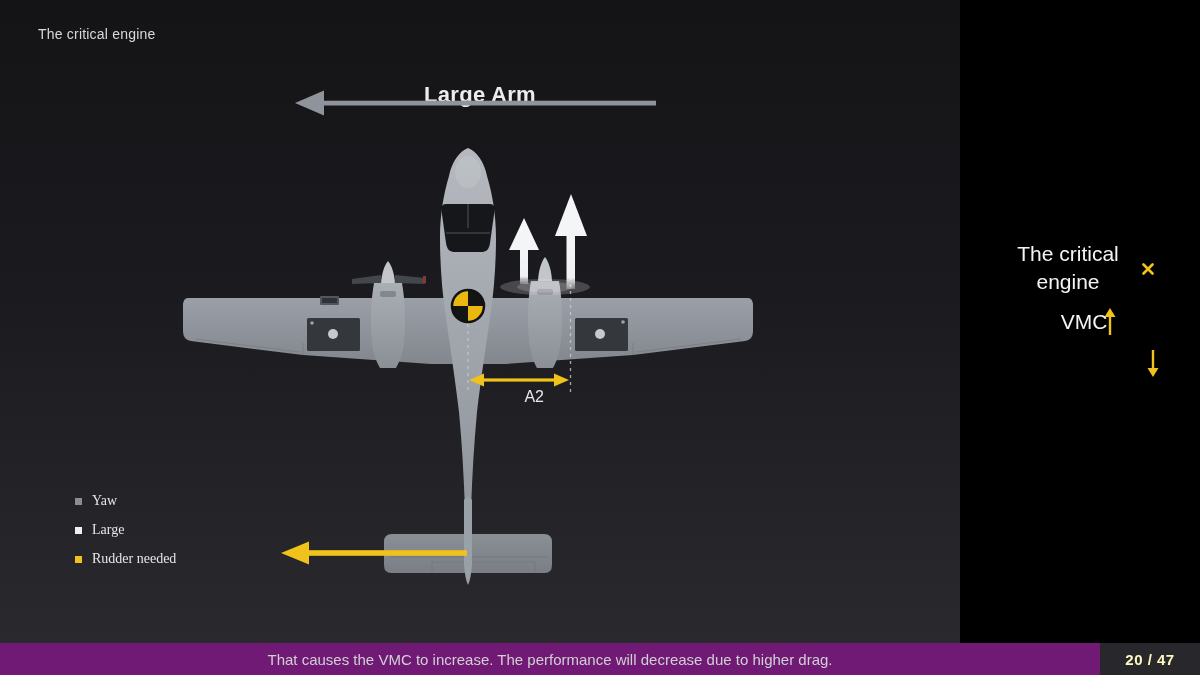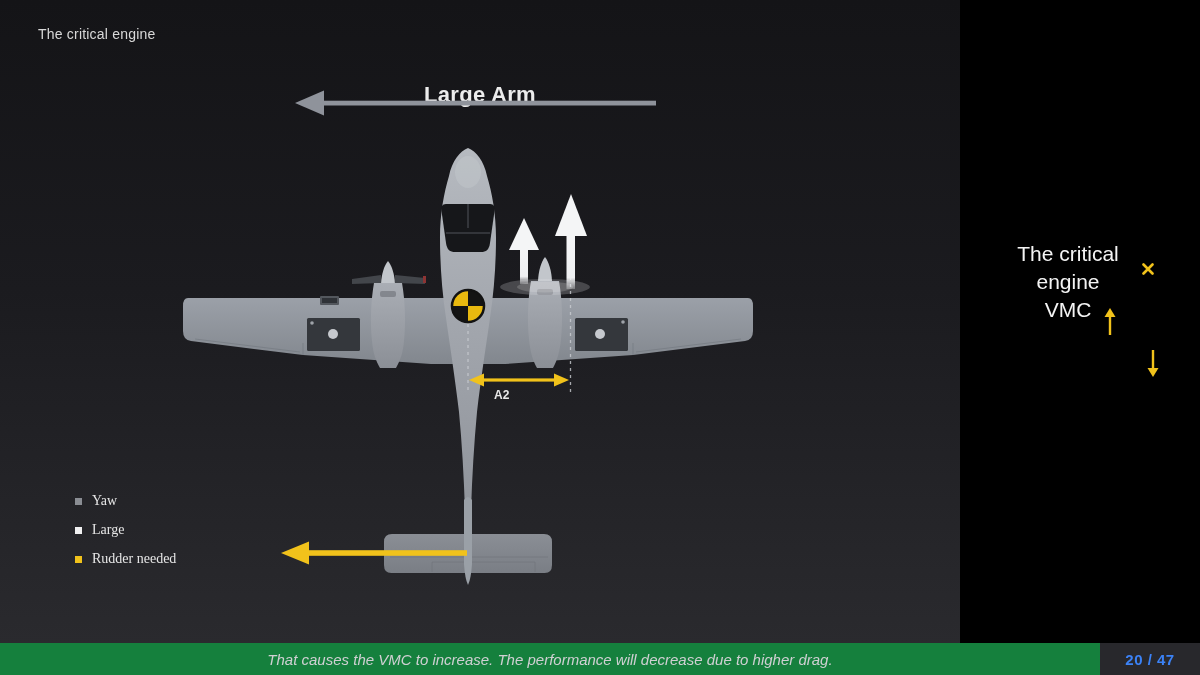--- a/index.html
+++ b/index.html
@@ -15,51 +15,51 @@
   }
   .slide-title{
     position:absolute;left:38px;top:26px;
     font-size:14px;color:#d8d8d8;letter-spacing:.2px;
   }
   .big-heading{
     position:absolute;left:280px;top:42px;width:400px;text-align:center;
     font-size:22px;font-weight:600;color:#ececec;letter-spacing:.3px;margin-top:40px;
   }
   .a2-label{
-    position:absolute;left:494px;top:388px;width:50px;text-align:left;
-    font-size:12px;font-weight:700;color:#e8e8e8;
+    position:absolute;left:494px;top:388px;width:50px;text-align:right;
+    font-size:16px;font-weight:400;color:#e8e8e8;
   }
   .diagram-svg{position:absolute;left:0;top:0;}
   
   .legend{position:absolute;left:75px;top:493px;font-family:Liberation Serif, serif;}
   .legend-row{display:flex;align-items:center;height:16px;margin-bottom:13px;}
   .legend-bullet{width:7px;height:7px;margin-right:10px;flex:0 0 auto;}
   .legend-label{font-size:14px;color:#e6e6e6;white-space:nowrap;}
   
   .sidebar{
     position:absolute;left:960px;top:0;width:240px;height:643px;background:#000;
   }
   .side-row{
     position:absolute;left:0;width:216px;text-align:center;
     color:#f4f4f4;font-size:21px;font-weight:500;line-height:28px;
   }
   .side-row .wrap2{display:inline-block;max-width:150px;}
   .side-icon{position:absolute;}
   
   .bottombar{position:absolute;left:0;top:643px;width:1200px;height:32px;}
   .caption-section{
-    position:absolute;left:0;top:0;width:1100px;height:32px;background:#15803d;
-    display:flex;align-items:center;justify-content:center;font-style:italic;
+    position:absolute;left:0;top:0;width:1100px;height:32px;background:#701a75;
+    display:flex;align-items:center;justify-content:center;
   }
   .caption-text{font-size:15px;color:#d0d0d3;}
   .page-section{
     position:absolute;left:1100px;top:0;width:100px;height:32px;background:#28282c;
     display:flex;align-items:center;justify-content:center;
   }
-  .page-text{font-size:15px;font-weight:600;color:#3b82f6;letter-spacing:.5px;}
+  .page-text{font-size:15px;font-weight:600;color:#fef9c3;letter-spacing:.5px;}
 </style>
 </head>
 <body>
 
 <div class="stage">
 
   <div class="main">
 
     <div class="slide-title">The critical engine</div>
     <div class="big-heading">Large Arm</div>
@@ -212,21 +212,21 @@
 
   <div class="sidebar">
 
     <div class="side-row" style="top:240px;">
       <span class="wrap2">The critical engine</span>
     </div>
     <svg class="side-icon" style="left:182px;top:263px;" width="12" height="12" viewBox="0 0 12 12">
       <path d="M 1.5 1.5 L 10.5 10.5 M 10.5 1.5 L 1.5 10.5" stroke="#f1c21b" stroke-width="2.6" stroke-linecap="round"></path>
     </svg>
 
-    <div class="side-row" style="top:296px;">
+    <div class="side-row" style="top:308px;padding-left:16px;">
       <span>VMC</span>
     </div>
     <svg class="side-icon" style="left:143px;top:307px;" width="14" height="30" viewBox="0 0 14 30">
       <line x1="7" y1="28" x2="7" y2="5" stroke="#f1c21b" stroke-width="2.4"></line>
       <polygon points="7,1 1.5,10 12.5,10" fill="#f1c21b"></polygon>
     </svg>
 
     <svg class="side-icon" style="left:186px;top:348px;" width="14" height="30" viewBox="0 0 14 30">
       <line x1="7" y1="2" x2="7" y2="25" stroke="#f1c21b" stroke-width="2.4"></line>
       <polygon points="7,29 1.5,20 12.5,20" fill="#f1c21b"></polygon>

